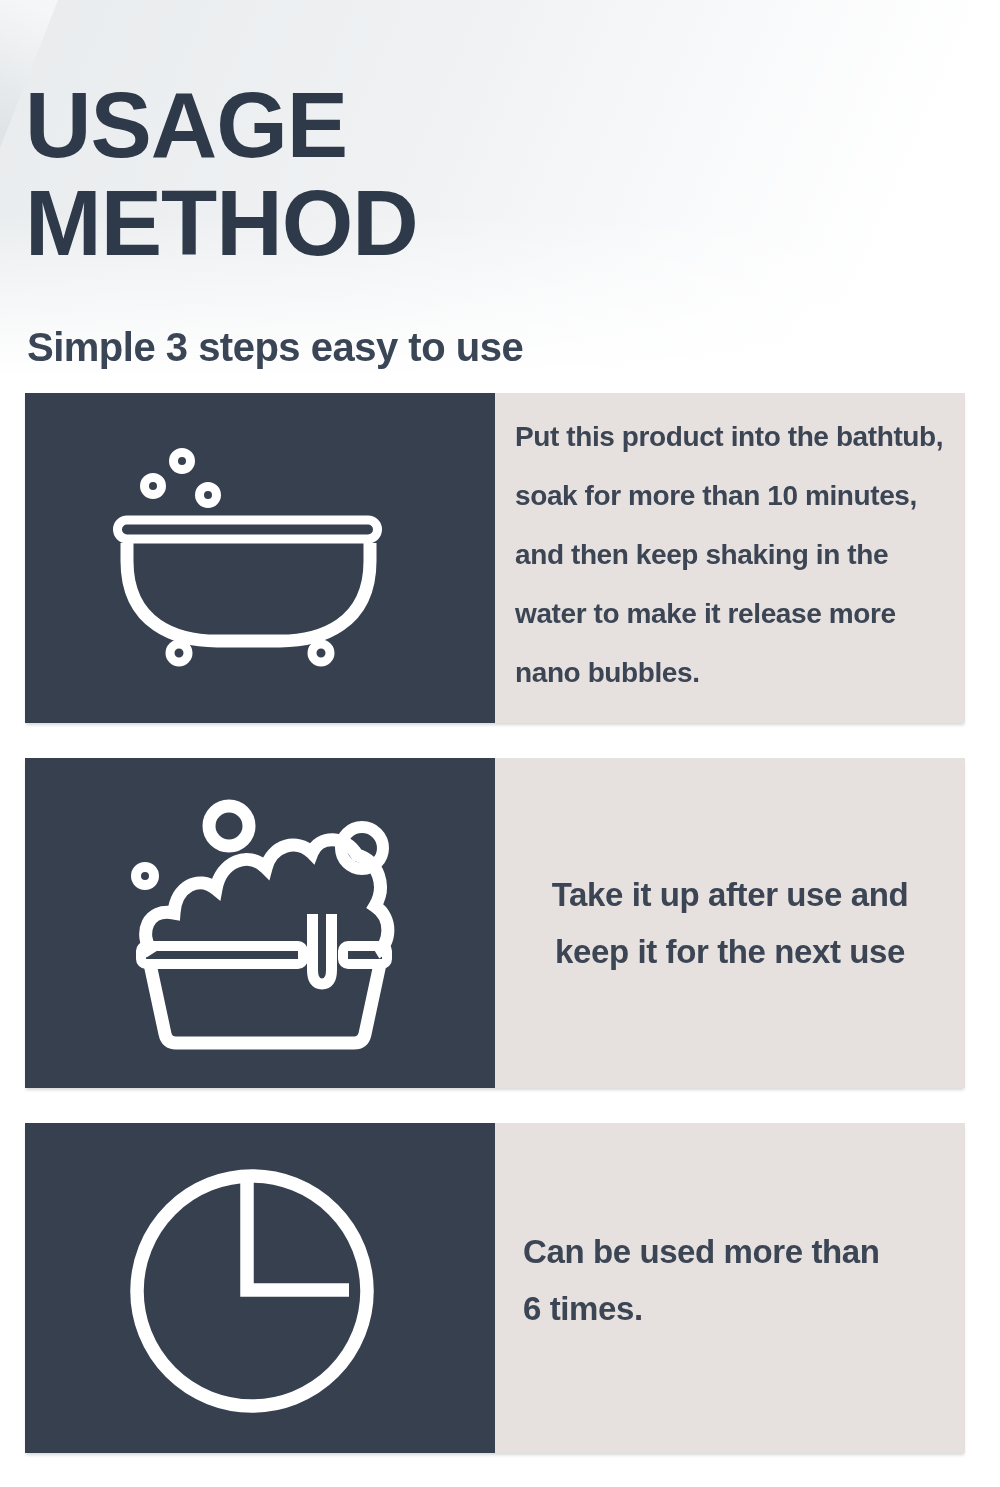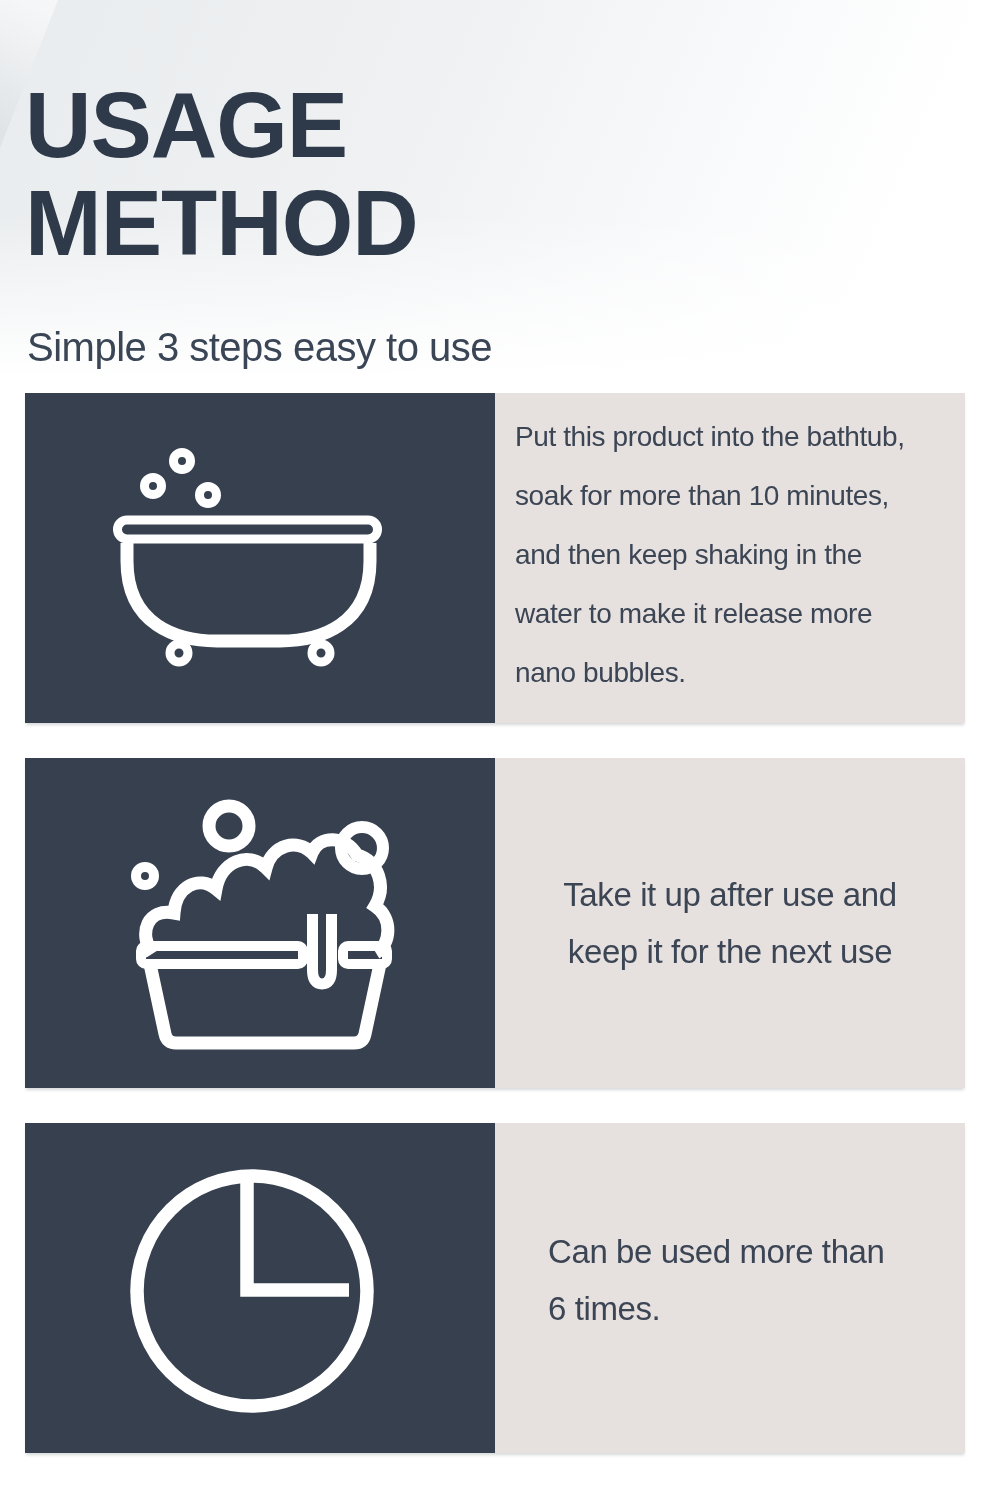--- a/index.html
+++ b/index.html
@@ -32,21 +32,21 @@
     opacity:.85;
   }
   .title{
     position:absolute;left:25px;top:76px;margin:0;
     font-size:92px;line-height:98px;font-weight:800;
     letter-spacing:-1px;color:var(--title-text);
     white-space:pre-line;
   }
   .subtitle{
     position:absolute;left:27px;top:322px;
-    font-size:40px;line-height:50px;font-weight:400;
+    font-size:40px;line-height:50px;font-weight:700;
     letter-spacing:-0.5px;color:#3A4556;
     white-space:pre-line;
   }
   .step{
     position:absolute;left:25px;width:940px;height:330px;
     display:flex;
     box-shadow:0 3px 3px -1px rgba(90,95,105,0.25);
   }
   .step1{top:393px}
   .step2{top:758px}
@@ -55,26 +55,26 @@
     flex:0 0 470px;width:470px;height:330px;
     background:var(--panel-dark);
   }
   .icon-svg{display:block;width:470px;height:330px;}
   .icon-svg g{stroke:var(--icon-stroke);}
   .text-panel{
     flex:1;background:var(--panel-beige);
     color:var(--body-text);
     box-sizing:border-box;
   }
-  .text-panel p{margin:0;white-space:pre-line;}
+  .text-panel p{margin:0;white-space:pre-line;font-weight:bold;}
   .tp-left1{padding:14px 14px 0 20px;}
   .tp-left1 p{font-size:28px;line-height:59px;letter-spacing:-0.4px;}
   .tp-center{display:flex;align-items:center;justify-content:center;text-align:center;}
   .tp-center p{font-size:33px;line-height:57px;letter-spacing:-0.4px;}
-  .tp-left3{display:flex;align-items:center;padding-left:53px;padding-bottom:16px;}
+  .tp-left3{display:flex;align-items:center;padding-left:28px;padding-bottom:16px;}
   .tp-left3 p{font-size:33px;line-height:57px;letter-spacing:-0.4px;}
 </style>
 </head>
 <body>
 
 <div class="canvas">
   <div class="bg-top"></div>
   <div class="fold"></div>
 
   <h1 class="title">USAGE

